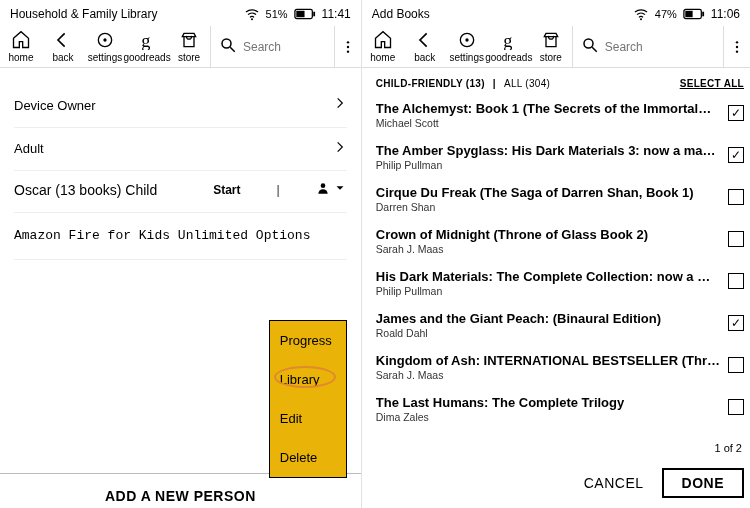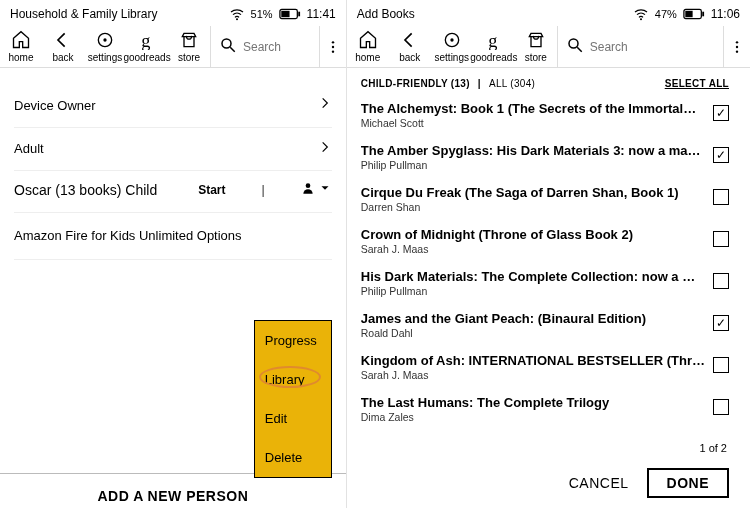--- a/index.html
+++ b/index.html
@@ -34,30 +34,30 @@
   .row { display: flex; align-items: center; padding: 12px 0; border-bottom: 1px solid #eee; cursor: pointer; font-size: 13px; }
   .row .label { flex: 1; }
   .chev svg { width: 14px; height: 14px; }
   .row-oscar { padding: 10px 0 12px; border-bottom: 1px solid #eee; }
   .oscar-top { display: flex; align-items: center; gap: 28px; }
   .oscar-top .label { flex: 1; font-size: 14px; font-weight: 500; }
   .start { font-size: 12px; font-weight: 600; margin-right: 8px; }
   .pipe { margin-right: 8px; color:#333;}
   .person-dd { display: flex; align-items: center; gap: 3px; }
   .person-dd svg { width: 14px; height: 14px; }
-  .fire-row { padding: 14px 0; font-size: 13px; border-bottom: 1px solid #eee;}
+  .fire-row { padding: 14px 0; font-size: 13px; border-bottom: 1px solid #eee; font-family: Liberation Mono, monospace;}
   .add-person { text-align: center; font-weight: bold; letter-spacing: 0.5px; font-size: 14px; padding: 14px 0 4px; border-top: 1px solid #bbb; margin-top: auto;}
 
   
   .popup { position: absolute; right: 14px; top: 320px; width: 78px; background: #eab308; border: 1px solid #000; z-index: 10; }
   .popup-item { padding: 12px 10px; font-size: 13px; cursor: pointer; }
   .oval { position: absolute; border: 2px solid #e08a2e; border-radius: 50%; width: 62px; height: 22px; left: 4px; top: 45px; pointer-events:none; }
 
   
-  .body-right { padding: 8px 21px 0 14px; display: flex; flex-direction: column; flex: 1; overflow: hidden;}
+  .body-right { padding: 8px 6px 0 14px; display: flex; flex-direction: column; flex: 1; overflow: hidden;}
   .filter-row { display: flex; align-items: center; font-size: 10px; font-weight: bold; letter-spacing: 0.3px; padding: 2px 0 6px; }
   .filter-row .left { flex: 1; display: flex; gap: 8px; }
   .filter-row .sel-all { text-decoration: underline; cursor: pointer; }
   .book-list { flex: 1; overflow: hidden; }
   .book { display: flex; align-items: flex-start; padding: 6px 0 8px; gap:8px;}
   .book-info { flex: 1; min-width: 0; }
   .book-title { font-size: 13px; font-weight: 600; white-space: nowrap; overflow: hidden; text-overflow: ellipsis; }
   .book-author { font-size: 10.5px; color: #333; margin-top: 1px; }
   .cb { width: 16px; height: 16px; border: 1.5px solid #000; margin-top: 4px; display:flex; align-items:center; justify-content:center;}
   .cb.checked::after { content:"✓"; font-size:12px; line-height:1;}

